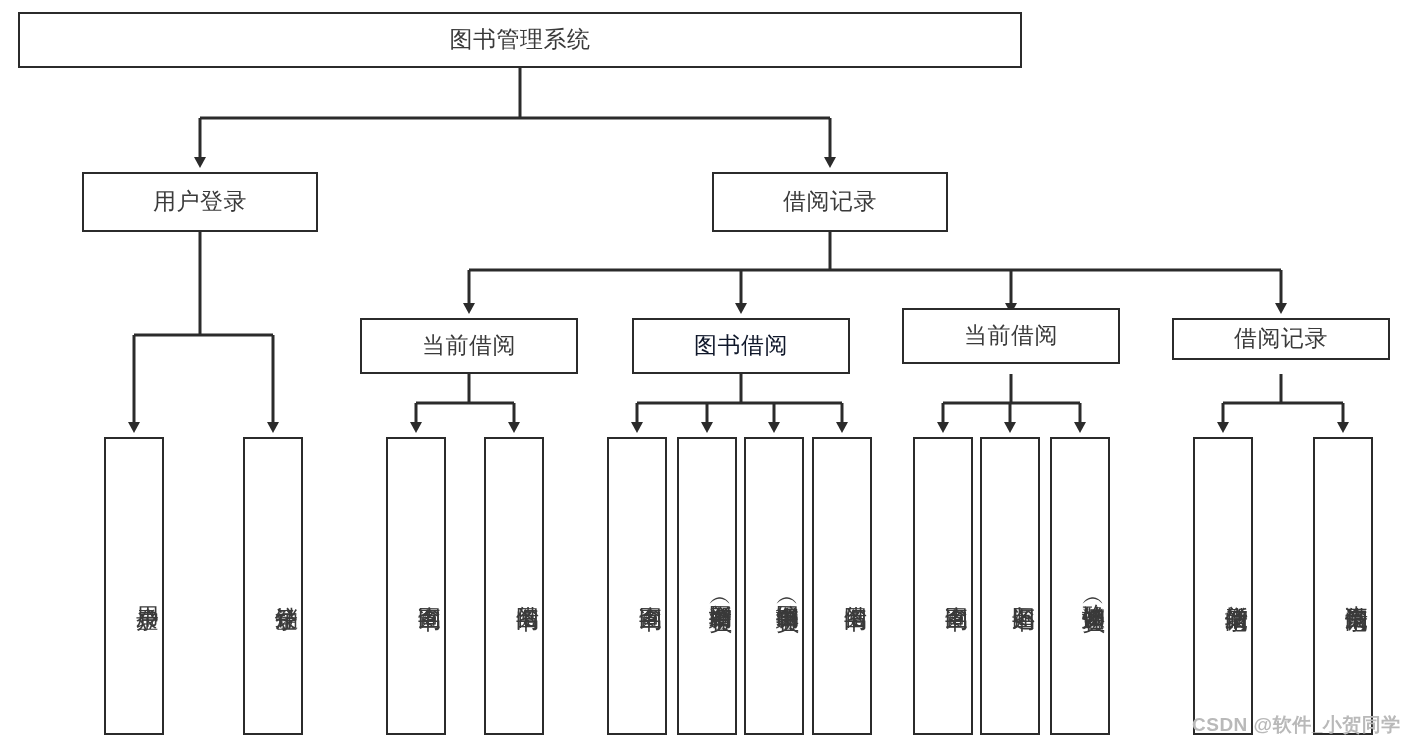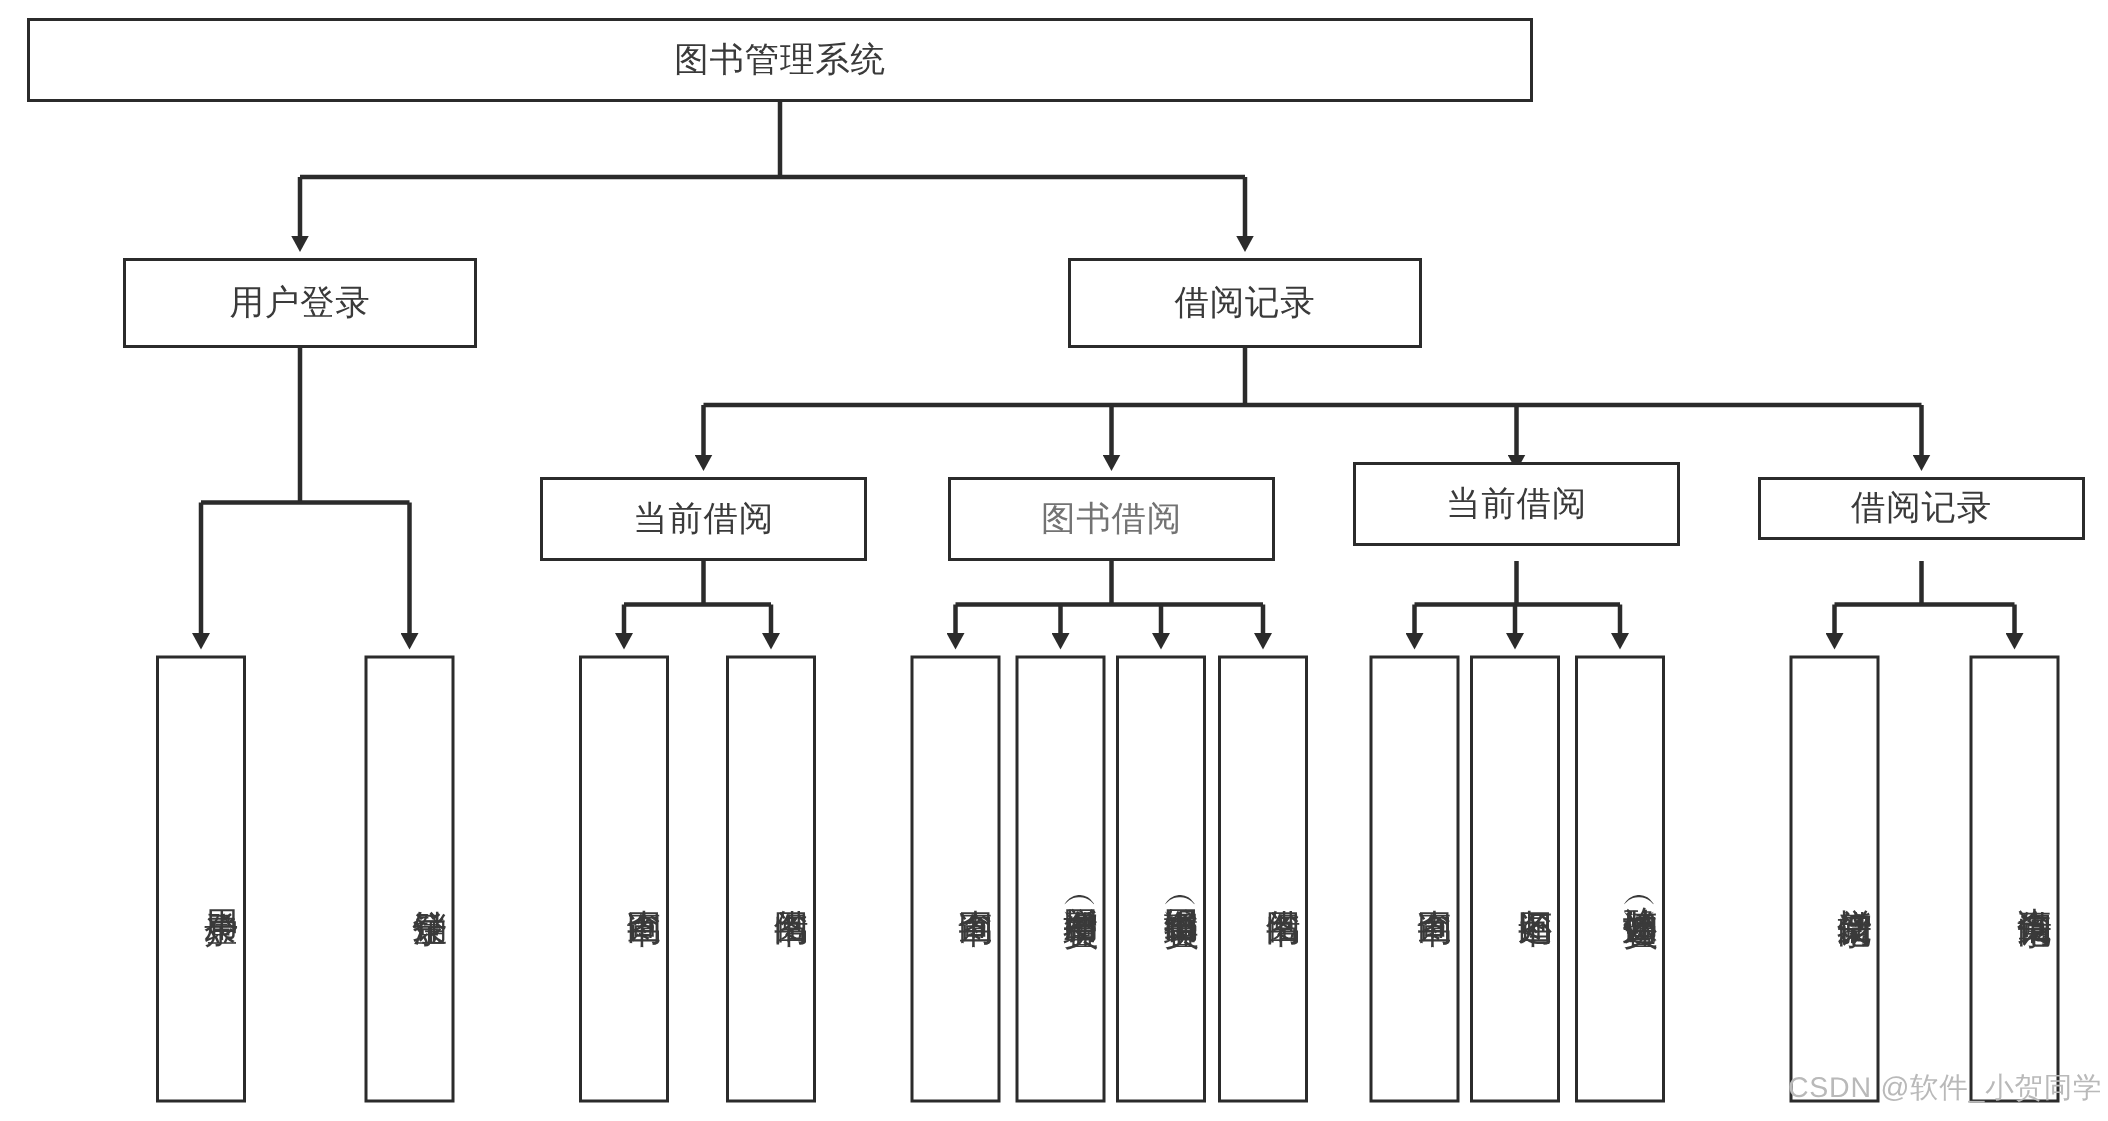--- a/index.html
+++ b/index.html
@@ -56,20 +56,21 @@
     text-orientation: upright;
     display: block;
   }
   .watermark {
     position: absolute;
     font-size: 19px;
     color: #b9b9b9;
     letter-spacing: 0.5px;
     white-space: nowrap;
     font-family: "Liberation Sans", "DejaVu Sans", sans-serif;
+    font-weight: bold;
   }
 </style>
 </head>
 <body>
 
 <div id="canvas" style="background: rgb(255, 255, 255);">
 
   <svg id="edges" viewBox="0 0 1405 747" width="1405" height="747">
     <defs>
       <marker id="arrow" markerWidth="11" markerHeight="12" refX="1" refY="6" orient="auto" markerUnits="userSpaceOnUse">
@@ -132,21 +133,21 @@
   <div class="node horiz" style="left: 82px; top: 172px; width: 236px; height: 60px; border-color: rgb(43, 43, 43); color: rgb(58, 58, 58); background: rgb(255, 255, 255);">
     <span>用户登录</span>
   </div>
   <div class="node horiz" style="left: 712px; top: 172px; width: 236px; height: 60px; border-color: rgb(43, 43, 43); color: rgb(58, 58, 58); background: rgb(255, 255, 255);">
     <span>借阅记录</span>
   </div>
 
   <div class="node horiz" style="left: 360px; top: 318px; width: 218px; height: 56px; border-color: rgb(43, 43, 43); color: rgb(58, 58, 58); background: rgb(255, 255, 255);">
     <span>当前借阅</span>
   </div>
-  <div class="node horiz" style="left: 632px; top: 318px; width: 218px; height: 56px; border-color: rgb(43, 43, 43); color: #737373; background: rgb(255, 255, 255);">
+  <div class="node horiz" style="left: 632px; top: 318px; width: 218px; height: 56px; border-color: rgb(43, 43, 43); color: #0f172a; background: rgb(255, 255, 255);">
     <span>图书借阅</span>
   </div>
   <div class="node horiz" style="left: 902px; top: 308px; width: 218px; height: 56px; border-color: rgb(43, 43, 43); color: rgb(58, 58, 58); background: rgb(255, 255, 255);">
     <span>当前借阅</span>
   </div>
   <div class="node horiz" style="left: 1172px; top: 318px; width: 218px; height: 42px; border-color: rgb(43, 43, 43); color: rgb(58, 58, 58); background: rgb(255, 255, 255);">
     <span>借阅记录</span>
   </div>
 
   <div class="node vert" style="left: 104px; top: 437px; width: 60px; height: 298px; border-color: rgb(43, 43, 43); color: rgb(58, 58, 58); background: rgb(255, 255, 255);">

